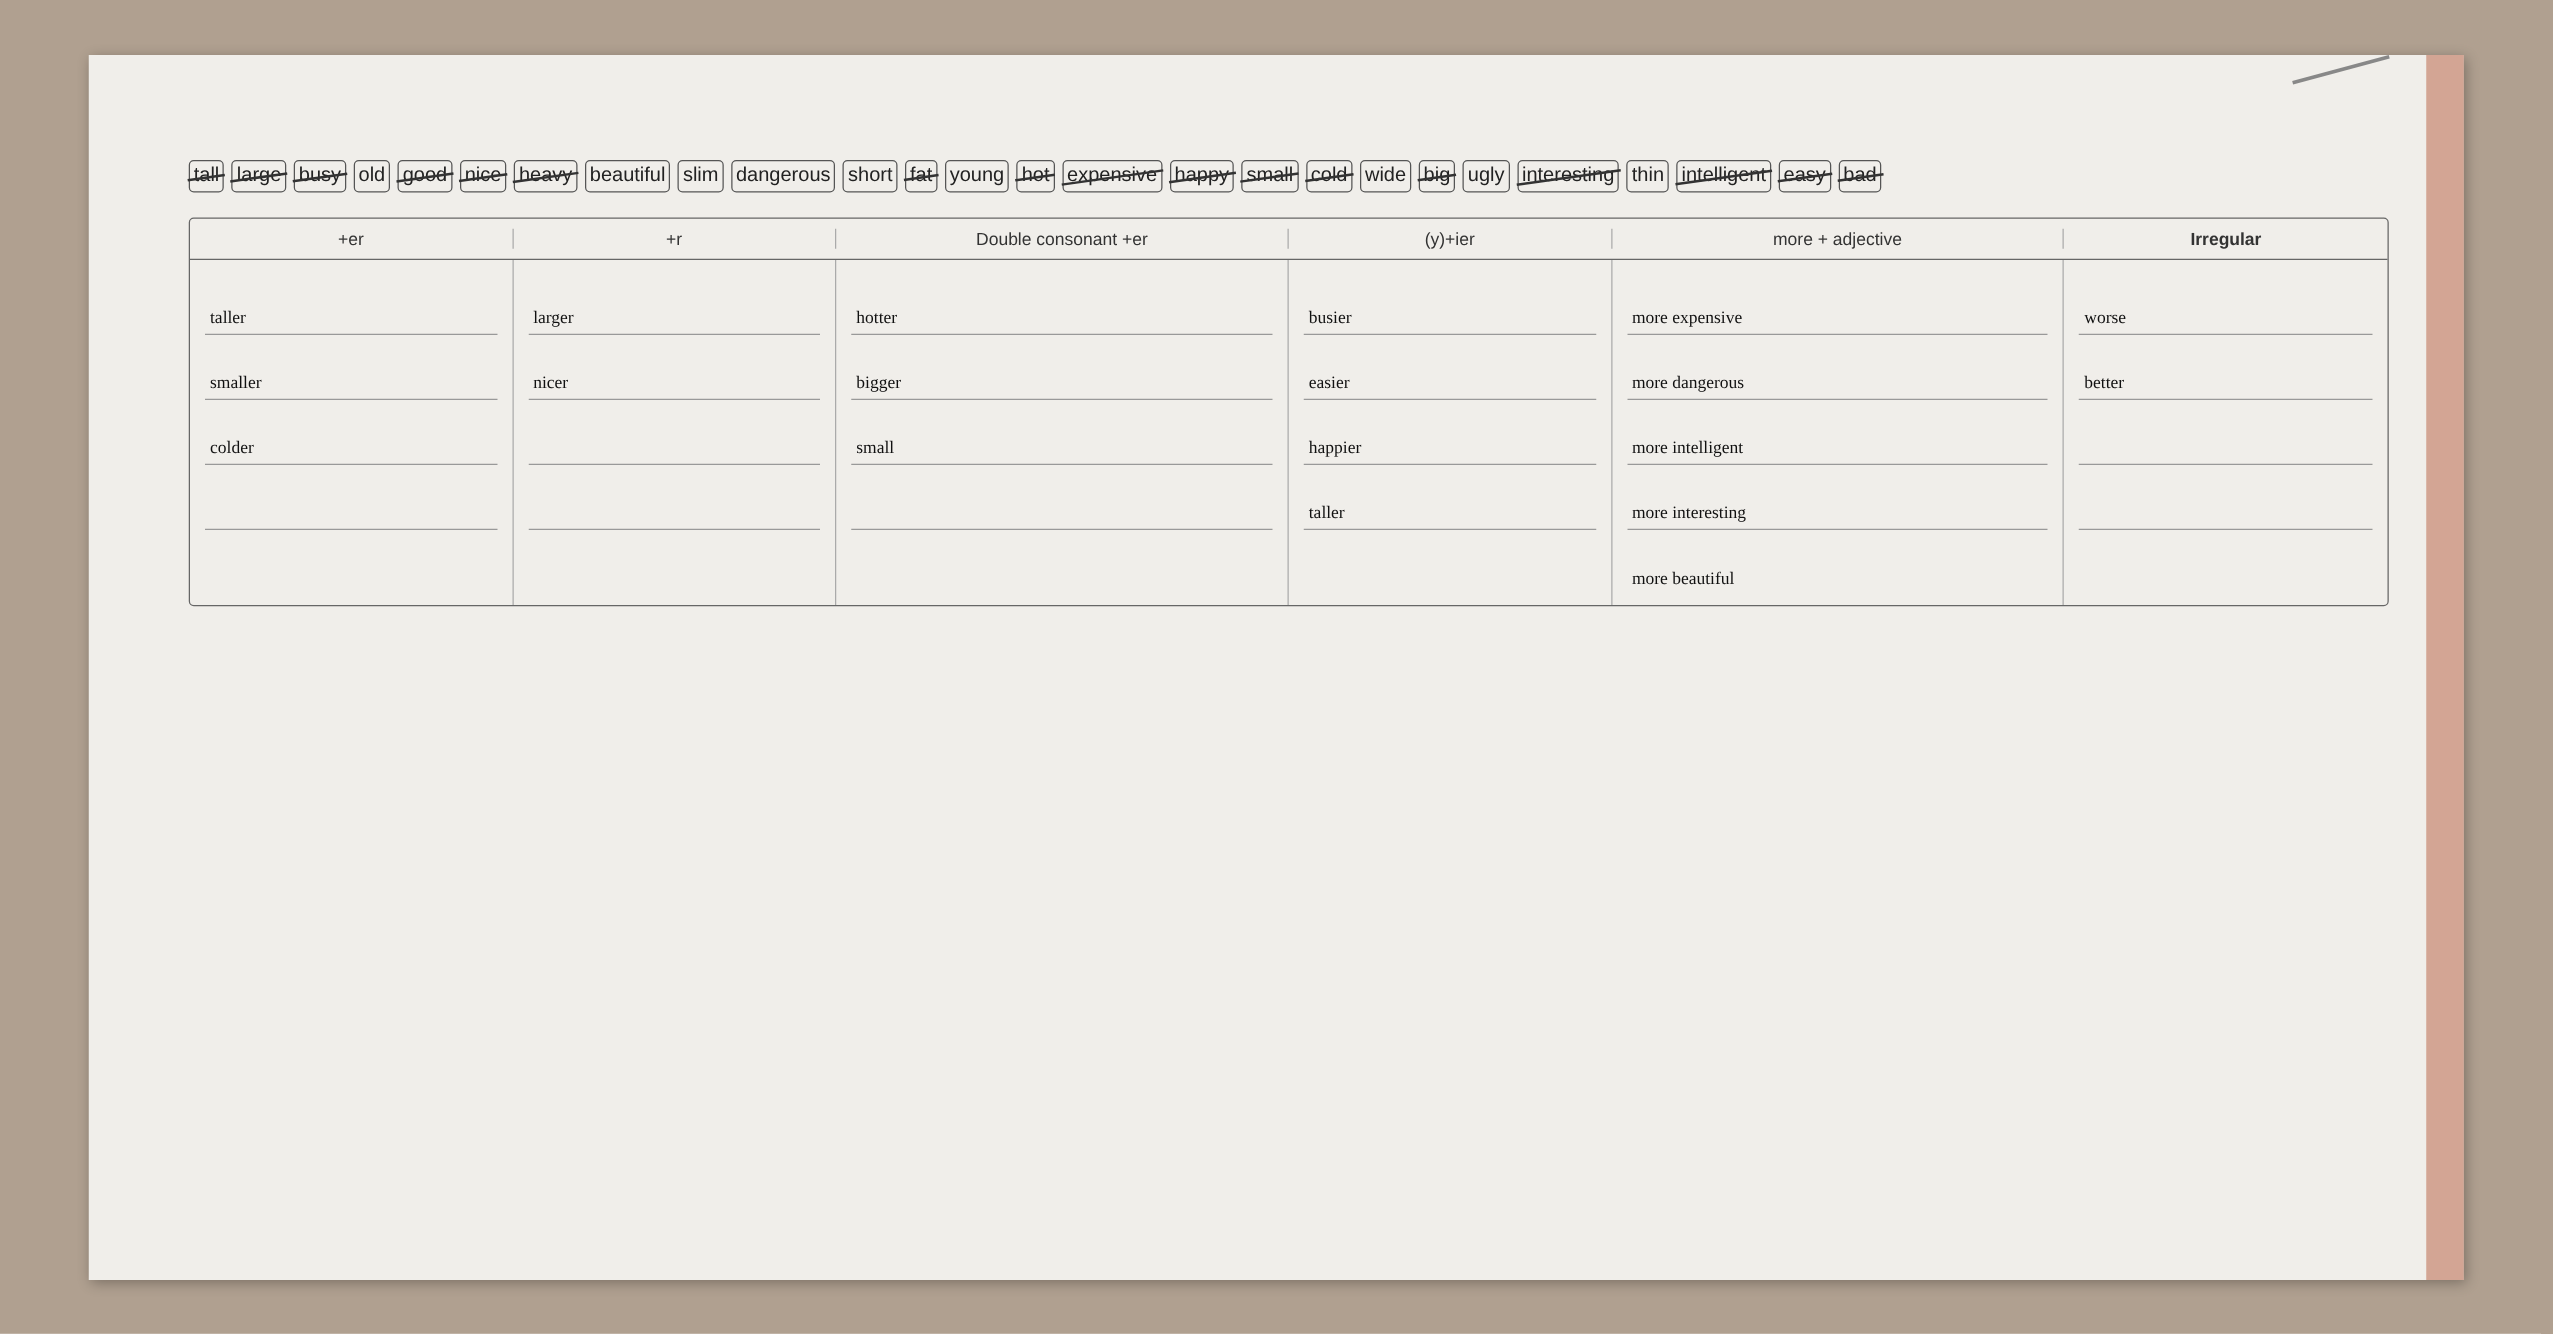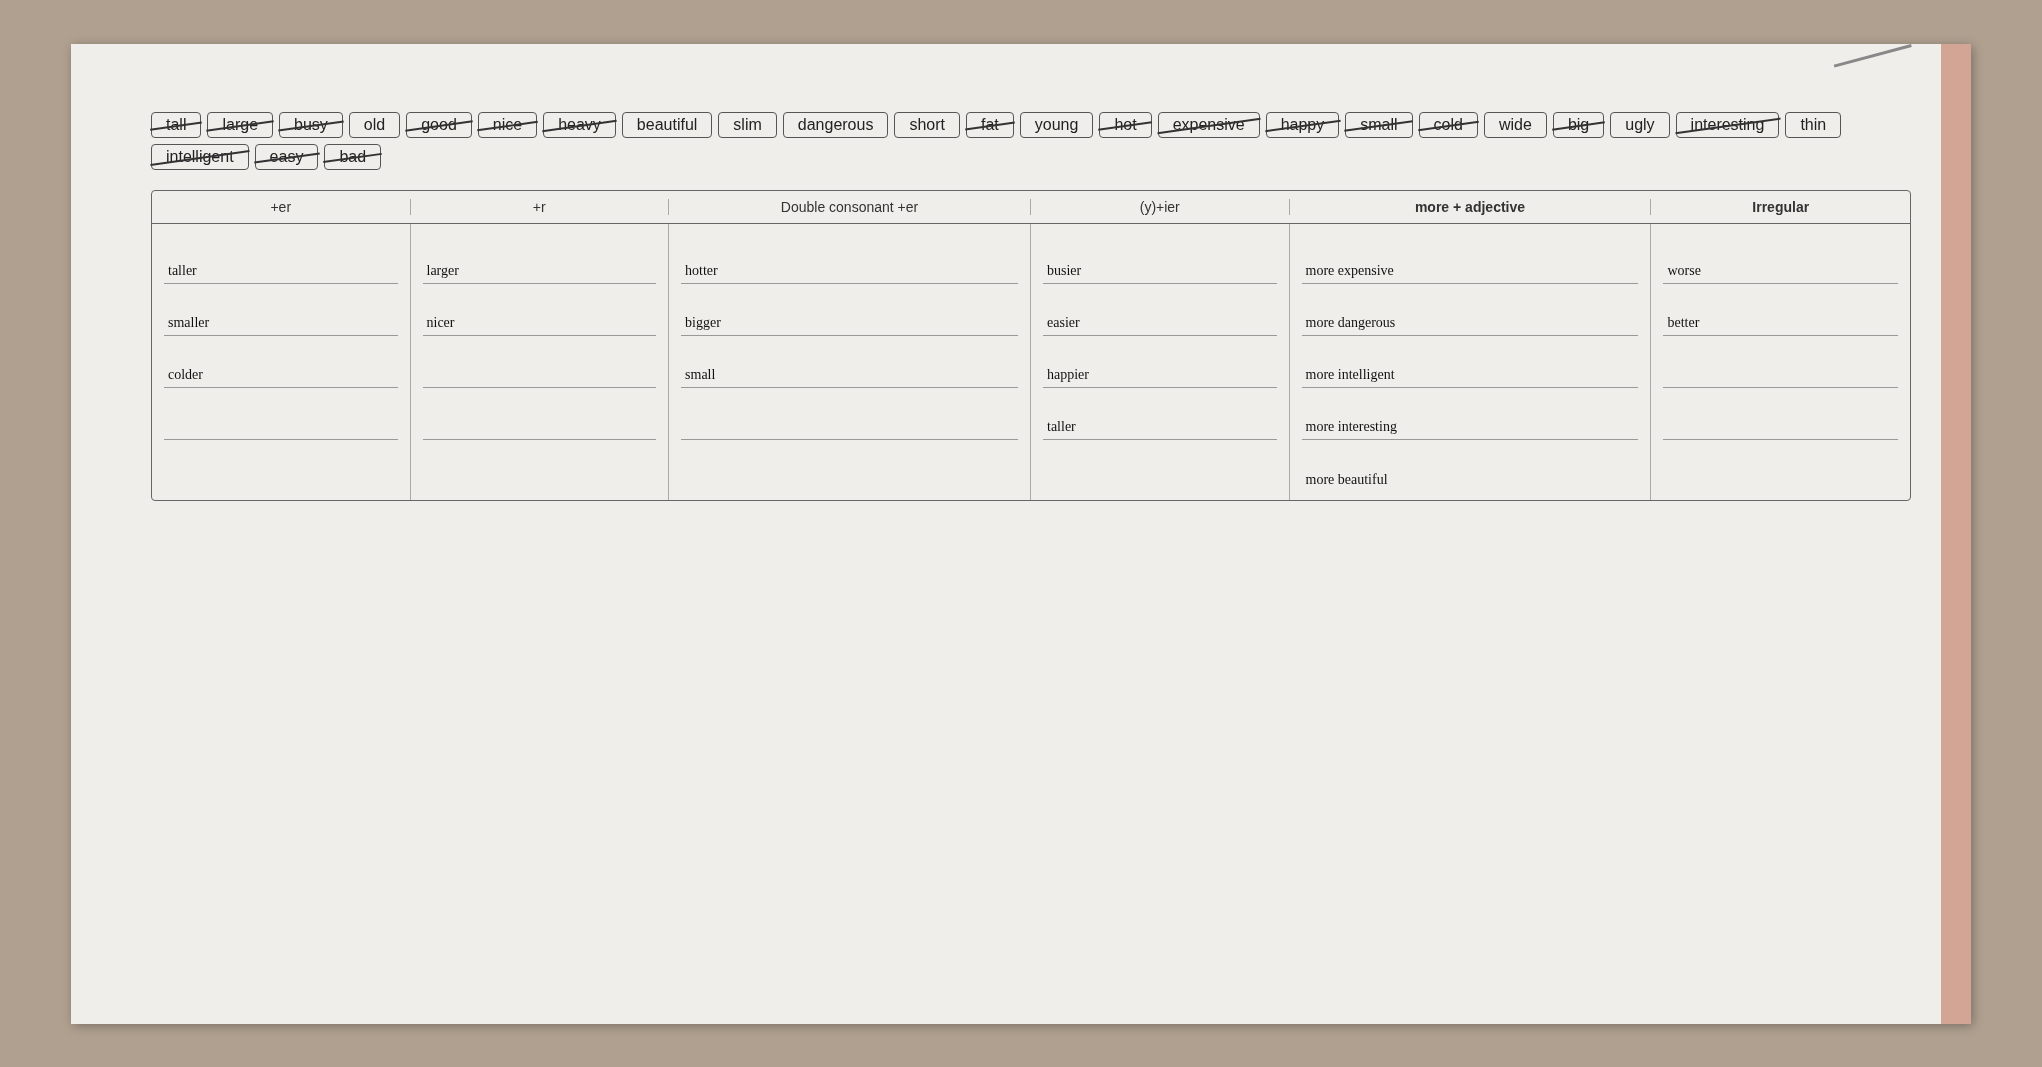--- a/index.html
+++ b/index.html
@@ -39,26 +39,27 @@
       display: flex;
       flex-wrap: wrap;
       gap: 6px;
       margin-bottom: 20px;
       max-width: 1750px;
     }
 
     .adj-tag {
       border: 1.5px solid #555;
       border-radius: 4px;
-      padding: 3px 14px;
+      padding: 3px 3px;
       font-size: 16px;
       color: #222;
       position: relative;
       display: inline-block;
       background: transparent;
+      margin-top: 16px;
     }
 
     .adj-tag.crossed {
       position: relative;
     }
 
     .adj-tag.crossed::after {
       content: '';
       position: absolute;
       left: -2px;
@@ -198,21 +199,21 @@
       <span class="adj-tag crossed">easy</span>
       <span class="adj-tag crossed">bad</span>
     </div>
 
   <div class="table-wrapper">
     <div class="table-header">
     <div class="col-header">+er</div>
         <div class="col-header">+r</div>
         <div class="col-header">Double consonant +er</div>
         <div class="col-header">(y)+ier</div>
-        <div class="col-header" style="font-weight: bold;">more + adjective</div>
+        <div class="col-header" style="font-weight: normal;">more + adjective</div>
         <div class="col-header" style="font-weight: bold;">Irregular</div>
       </div>
     <div class="table-body">
     <div class="table-col">
           <div class="cell-row">
             <span class="handwritten">taller</span>
           </div>
           <div class="cell-row">
             <span class="handwritten">smaller</span>
           </div>

